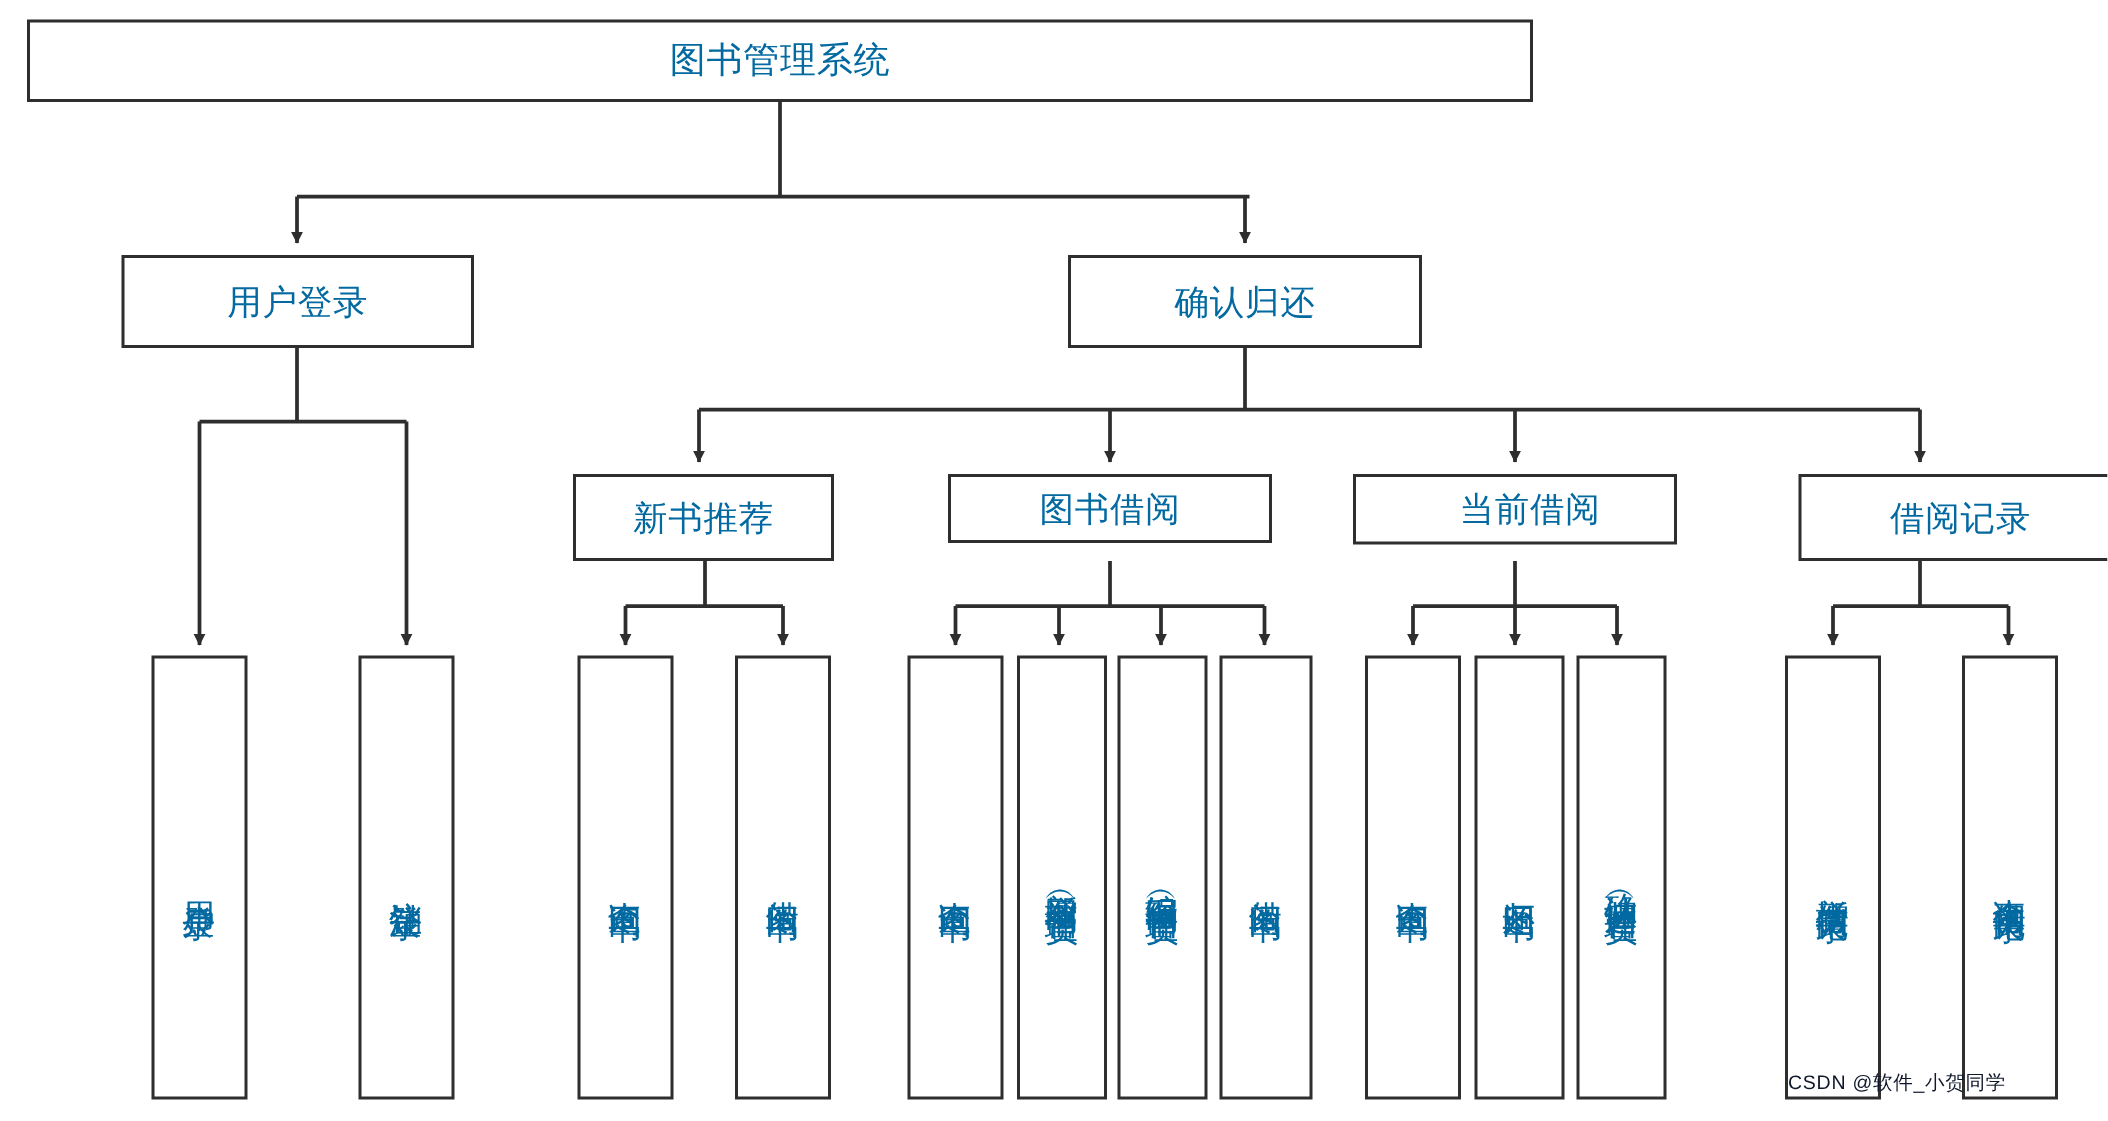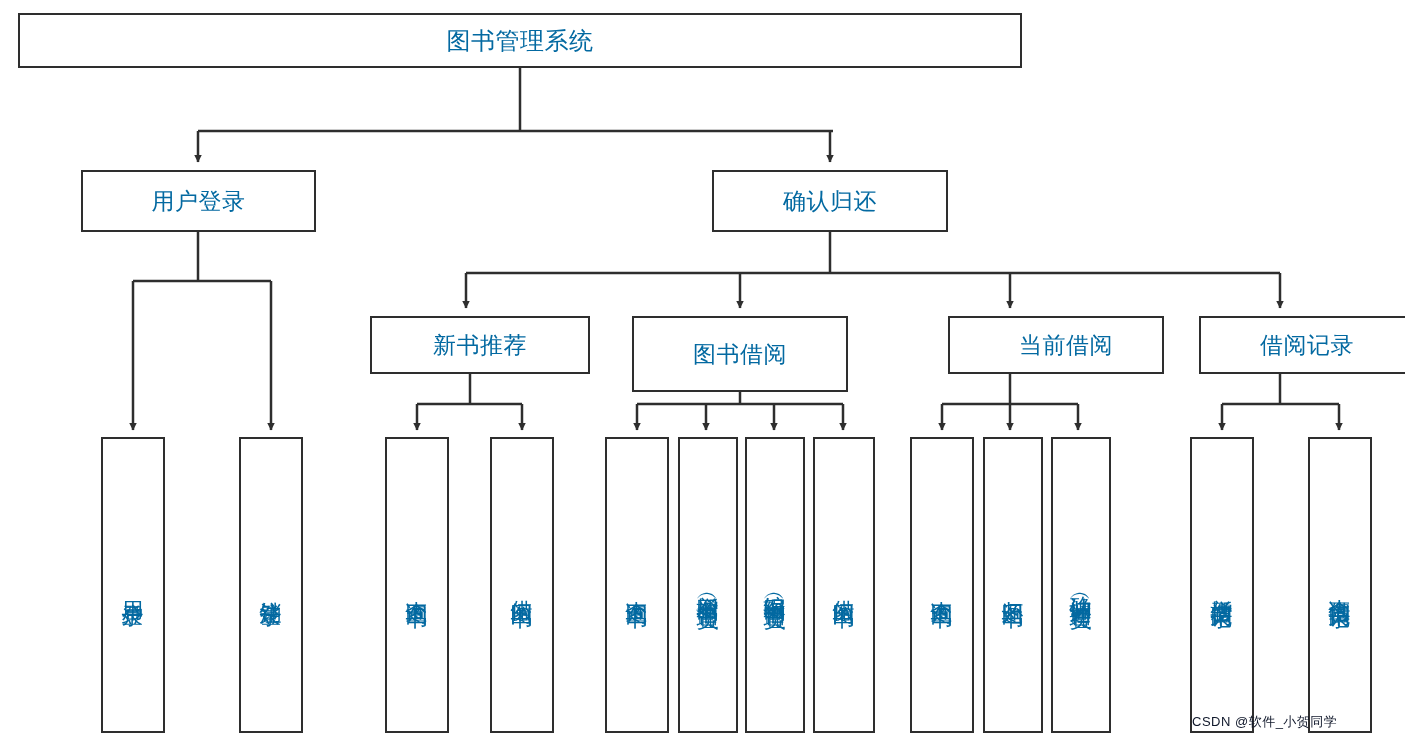--- a/index.html
+++ b/index.html
@@ -127,29 +127,29 @@
   </div>
 
   <div class="node horiz" style="left:81px; top:170px; width:235px; height:62px;">
     <span class="label">用户登录</span>
   </div>
 
   <div class="node horiz" style="left:712px; top:170px; width:236px; height:62px;">
     <span class="label">确认归还</span>
   </div>
 
-  <div class="node horiz" style="left:370px; top:316px; width:220px; height:58px;">
+  <div class="node horiz" style="left:382px; top:316px; width:174px; height:58px;">
     <span class="label">新书推荐</span>
   </div>
 
-  <div class="node horiz" style="left:632px; top:316px; width:216px; height:76px;">
+  <div class="node horiz" style="left:632px; top:316px; width:216px; height:46px;">
     <span class="label">图书借阅</span>
   </div>
 
-  <div class="node horiz" style="left:948px; top:316px; width:216px; height:58px;padding-left:20px;">
+  <div class="node horiz" style="left:902px; top:316px; width:216px; height:47px;padding-left:20px;">
     <span class="label">当前借阅</span>
   </div>
 
   <div class="node horiz" style="left:1199px; top:316px; width:216px; height:58px;">
     <span class="label">借阅记录</span>
   </div>
 
   <div class="node vert" style="left:101px; top:437px; width:64px; height:296px;">
     <span class="label">用户登录</span>
   </div>

